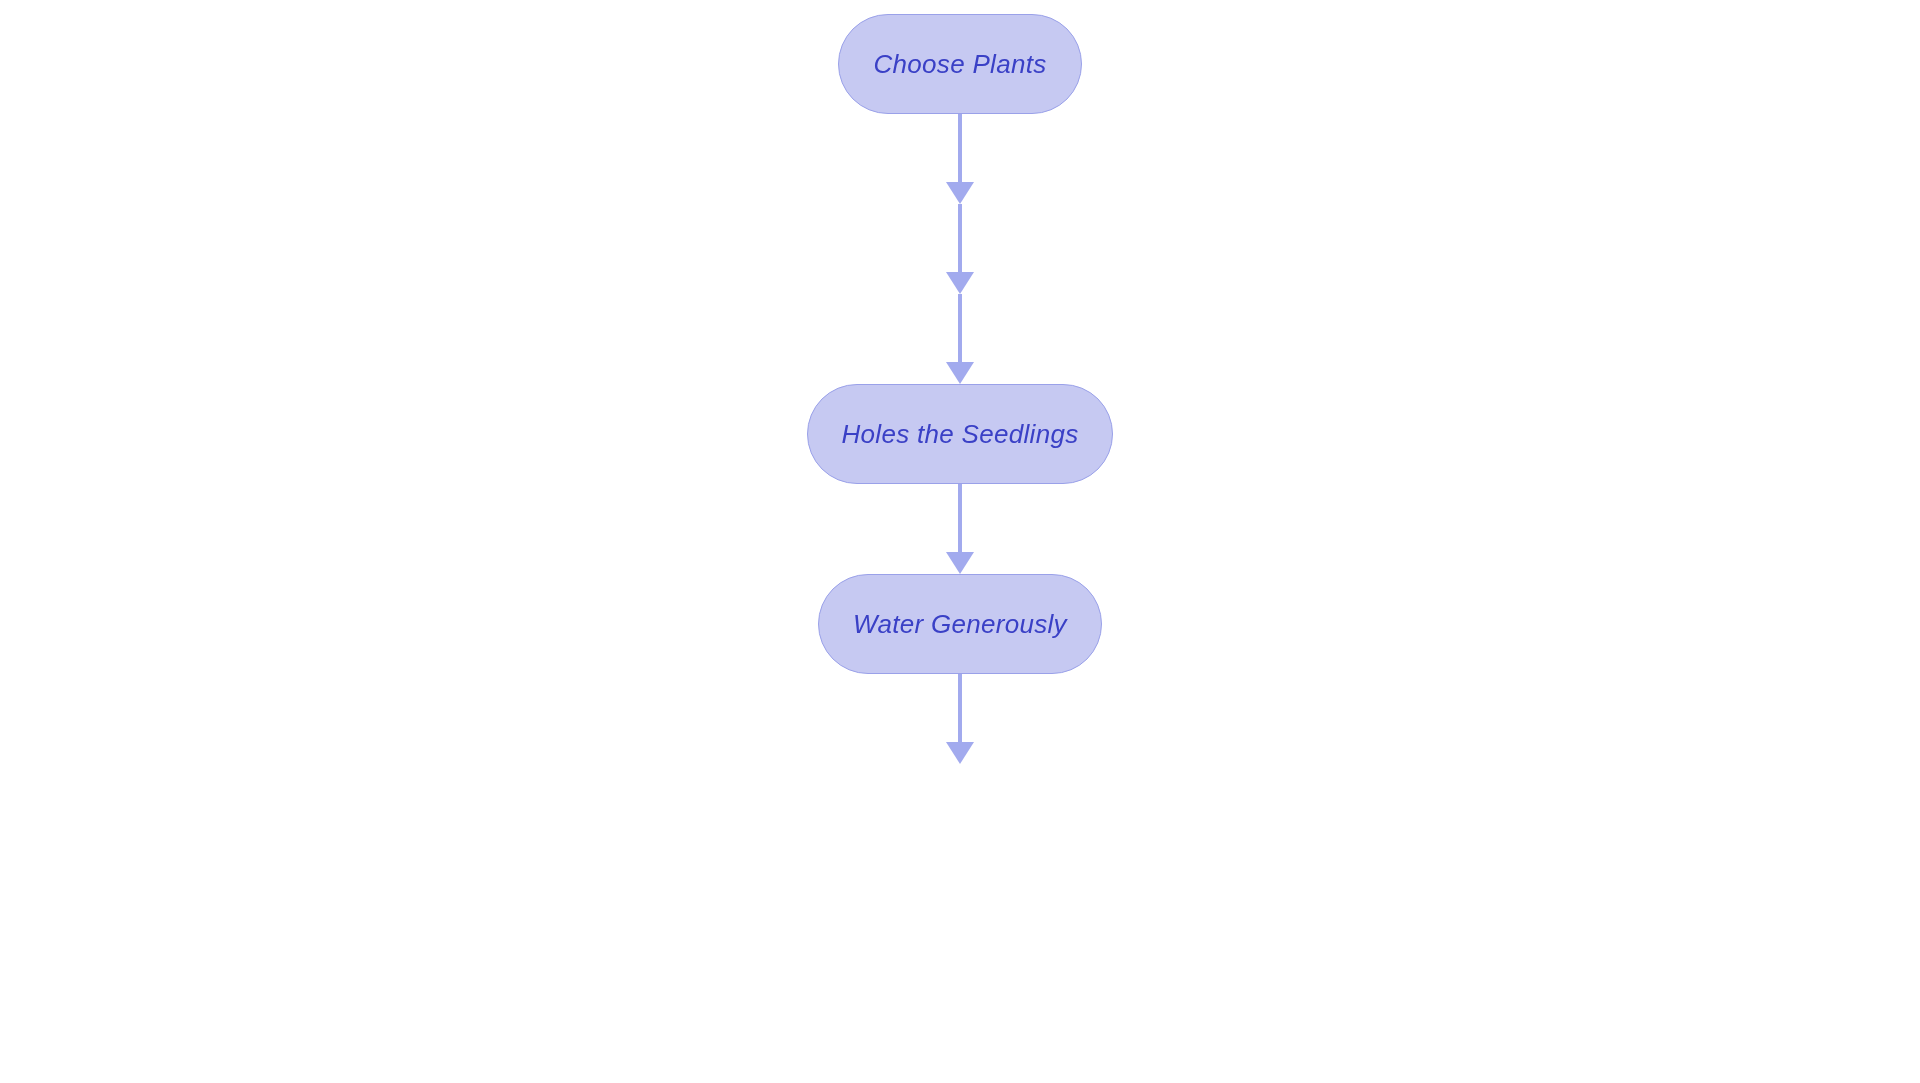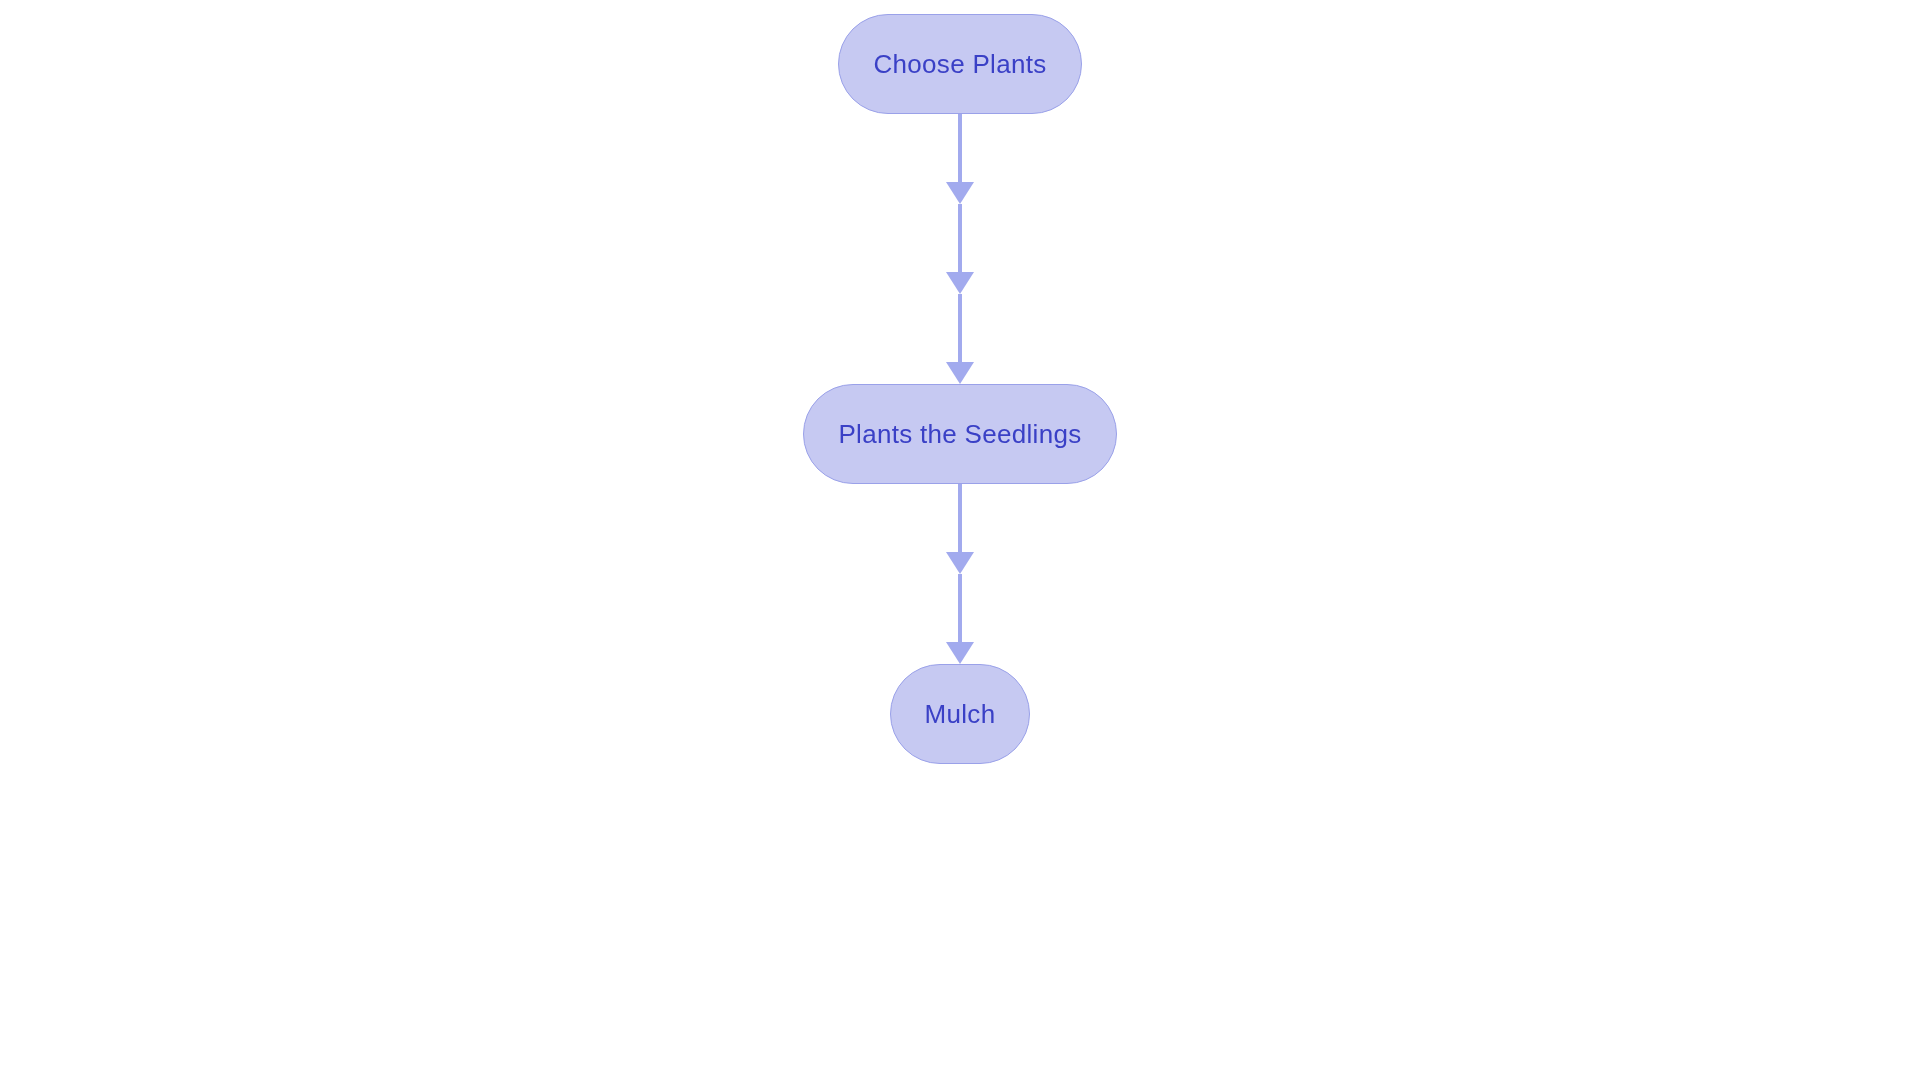--- a/index.html
+++ b/index.html
@@ -18,20 +18,21 @@
     overflow: hidden;
   }
   .canvas {
     position: relative;
     width: 1920px;
     height: 966px;
     display: flex;
     flex-direction: column;
     align-items: center;
     padding-top: 14px;
+    font-style: italic;
   }
   .node {
     height: 100px;
     min-width: 140px;
     padding: 0 34px;
     border-radius: 50px;
     background: var(--node-fill);
     border: 1.5px solid var(--node-border);
     color: var(--node-text);
     font-size: 26px;
@@ -80,28 +81,28 @@
     <div class="edge-line"></div>
     <div class="edge-head"></div>
   </div>
 
 
   <div class="edge">
     <div class="edge-line"></div>
     <div class="edge-head"></div>
   </div>
 
-  <div class="node">Plants the Seedlings</div>
+  <div class="node">Holes the Seedlings</div>
+
+  <div class="edge">
+    <div class="edge-line"></div>
+    <div class="edge-head"></div>
+  </div>
+
+  <div class="node">Water Generously</div>
 
   <div class="edge">
     <div class="edge-line"></div>
     <div class="edge-head"></div>
   </div>
 
 
-  <div class="edge">
-    <div class="edge-line"></div>
-    <div class="edge-head"></div>
-  </div>
-
-  <div class="node">Mulch</div>
-
 </div>
 
 </body></html>

